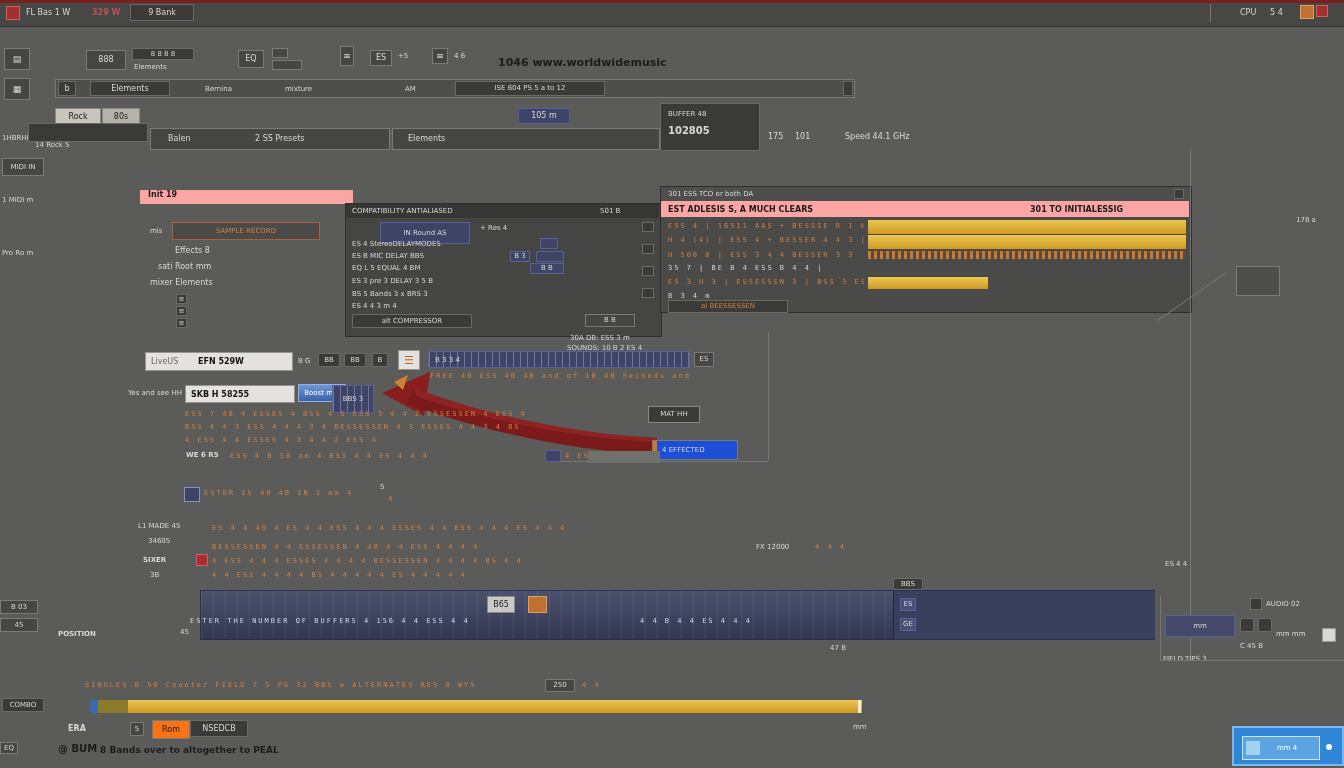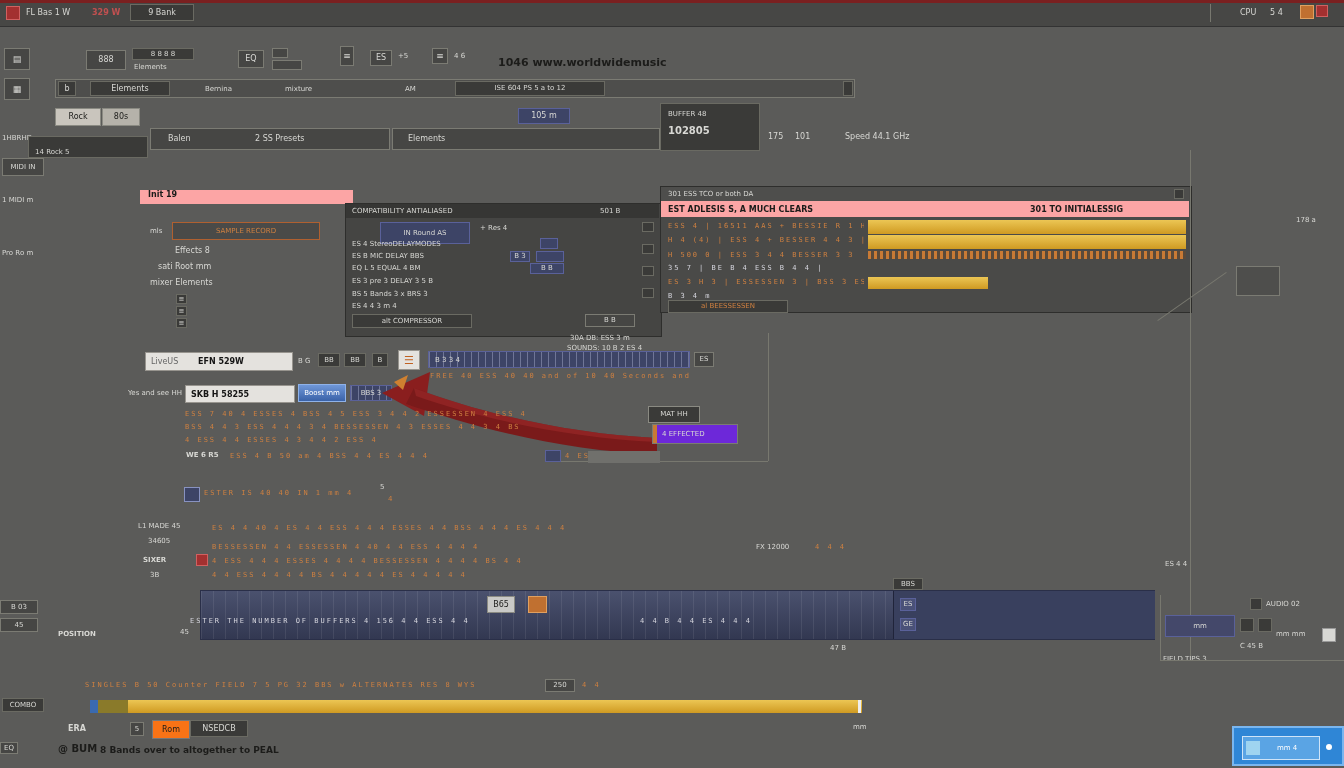--- a/index.html
+++ b/index.html
@@ -73,21 +73,21 @@
   <div class="abs dbox ctr t8 w" style="left:90px;top:81px;width:80px;height:15px">Elements</div>
   <div class="abs t7 w" style="left:205px;top:85px">Bernina</div>
   <div class="abs t7 w" style="left:285px;top:85px">mixture</div>
   <div class="abs t7 w" style="left:405px;top:85px">AM</div>
   <div class="abs dbox ctr t7 w" style="left:455px;top:81px;width:150px;height:15px">ISE 604 PS 5 a to 12</div>
   <div class="abs dbox" style="left:843px;top:81px;width:10px;height:15px"></div>
 
   <div class="abs ctr t8 dk" style="left:55px;top:108px;width:44px;height:16px;background:#c9c5bd;border:1px solid #8a8a82">Rock</div>
   <div class="abs ctr t8 dk" style="left:102px;top:108px;width:36px;height:16px;background:#b5b2aa;border:1px solid #8a8a82">80s</div>
   <div class="abs t7 w" style="left:2px;top:134px">1HBRHD</div>
-  <div class="abs dbox t7 w" style="left:28px;top:136px;width:120px;height:22px;padding:11px 0 0 6px">14 Rock 5</div>
+  <div class="abs dbox t7 w" style="left:28px;top:123px;width:120px;height:14px;padding:17px 0 0 6px">14 Rock 5</div>
   <div class="abs box" style="left:150px;top:128px;width:240px;height:22px"></div>
   <div class="abs t8 w" style="left:168px;top:134px">Balen</div>
   <div class="abs t8 w" style="left:255px;top:134px">2 SS Presets</div>
   <div class="abs box" style="left:392px;top:128px;width:268px;height:22px"></div>
   <div class="abs t8 w" style="left:408px;top:134px">Elements</div>
   <div class="abs navy ctr t8 w" style="left:518px;top:108px;width:52px;height:16px">105 m</div>
   <div class="abs dbox" style="left:660px;top:103px;width:100px;height:48px"></div>
   <div class="abs t7 w" style="left:668px;top:110px">BUFFER 48</div>
   <div class="abs t10 b w" style="left:668px;top:125px">102805</div>
   <div class="abs t8 w" style="left:768px;top:132px">175</div>
@@ -171,31 +171,31 @@
     <span class="t7 w" style="position:absolute;left:6px;top:4px">B 3 3 4</span>
   </div>
   <div class="abs box ctr t7 w" style="left:694px;top:352px;width:20px;height:15px">ES</div>
   <div class="abs dots" style="left:430px;top:372px;width:260px">FREE 40 ESS 40 40 and of 10 40 Seconds and Titles 4</div>
 
   <div class="abs t7 w" style="left:128px;top:389px">Yes and see HH |</div>
   <div class="abs wfield" style="left:185px;top:385px;width:110px;height:18px">
     <span class="t8 b" style="position:absolute;left:5px;top:4px">SKB H 58255</span>
   </div>
   <div class="abs bluebtn ctr t7" style="left:298px;top:384px;width:48px;height:18px">Boost mm</div>
-  <div class="abs navy ticks ctr t7 w" style="left:350px;top:385px;width:42px;height:16px">BBS 3</div>
+  <div class="abs navy ticks ctr t7 w" style="left:332px;top:385px;width:42px;height:28px">BBS 3</div>
 
   <svg class="abs" style="left:372px;top:368px" width="300" height="100" viewBox="0 0 300 100">
     <polygon points="10,25 58,4 52,48" fill="#8a1e1e"></polygon>
     <polygon points="22,14 36,7 31,22" fill="#cf8030"></polygon>
     <path d="M42,20 C110,46 200,66 285,70 L285,86 C195,84 105,60 34,36 Z" fill="#7a1a1a"></path>
     <path d="M42,20 C110,46 200,66 285,70 L285,74 C200,70 112,52 44,28 Z" fill="#9c2a2a" opacity="0.6"></path>
   </svg>
 
   <div class="abs dbox ctr t7 w" style="left:648px;top:406px;width:52px;height:17px;border-color:#8a8a82">MAT HH</div>
-  <div class="abs box" style="left:652px;top:424px;width:86px;height:20px;background:#6d28d9">
+  <div class="abs box" style="left:652px;top:440px;width:86px;height:20px;background:#1d4ed8">
     <span class="abs" style="left:0;top:0;width:4px;height:18px;background:#c87a35"></span>
     <span class="t7 w" style="position:absolute;left:9px;top:5px">4 EFFECTED</span>
   </div>
   <div class="abs line" style="left:768px;top:333px;width:1px;height:128px"></div>
   <div class="abs line" style="left:560px;top:461px;width:208px;height:1px"></div>
 
   <div class="abs dots" style="left:185px;top:410px;width:455px">ESS 7 40 4 ESSES 4 BSS 4 5 ESS 3 4 4 2 ESSESSEN 4 ESS 4</div>
   <div class="abs dots" style="left:185px;top:423px;width:440px">BSS 4 4 3 ESS 4 4 4 3 4 BESSESSEN 4 3 ESSES 4 4 3 4 BS</div>
   <div class="abs dots" style="left:185px;top:436px;width:300px">4 ESS 4 4 ESSES 4 3 4 4 2 ESS 4</div>
   <div class="abs t7 b w" style="left:186px;top:451px">WE 6 R5</div>

